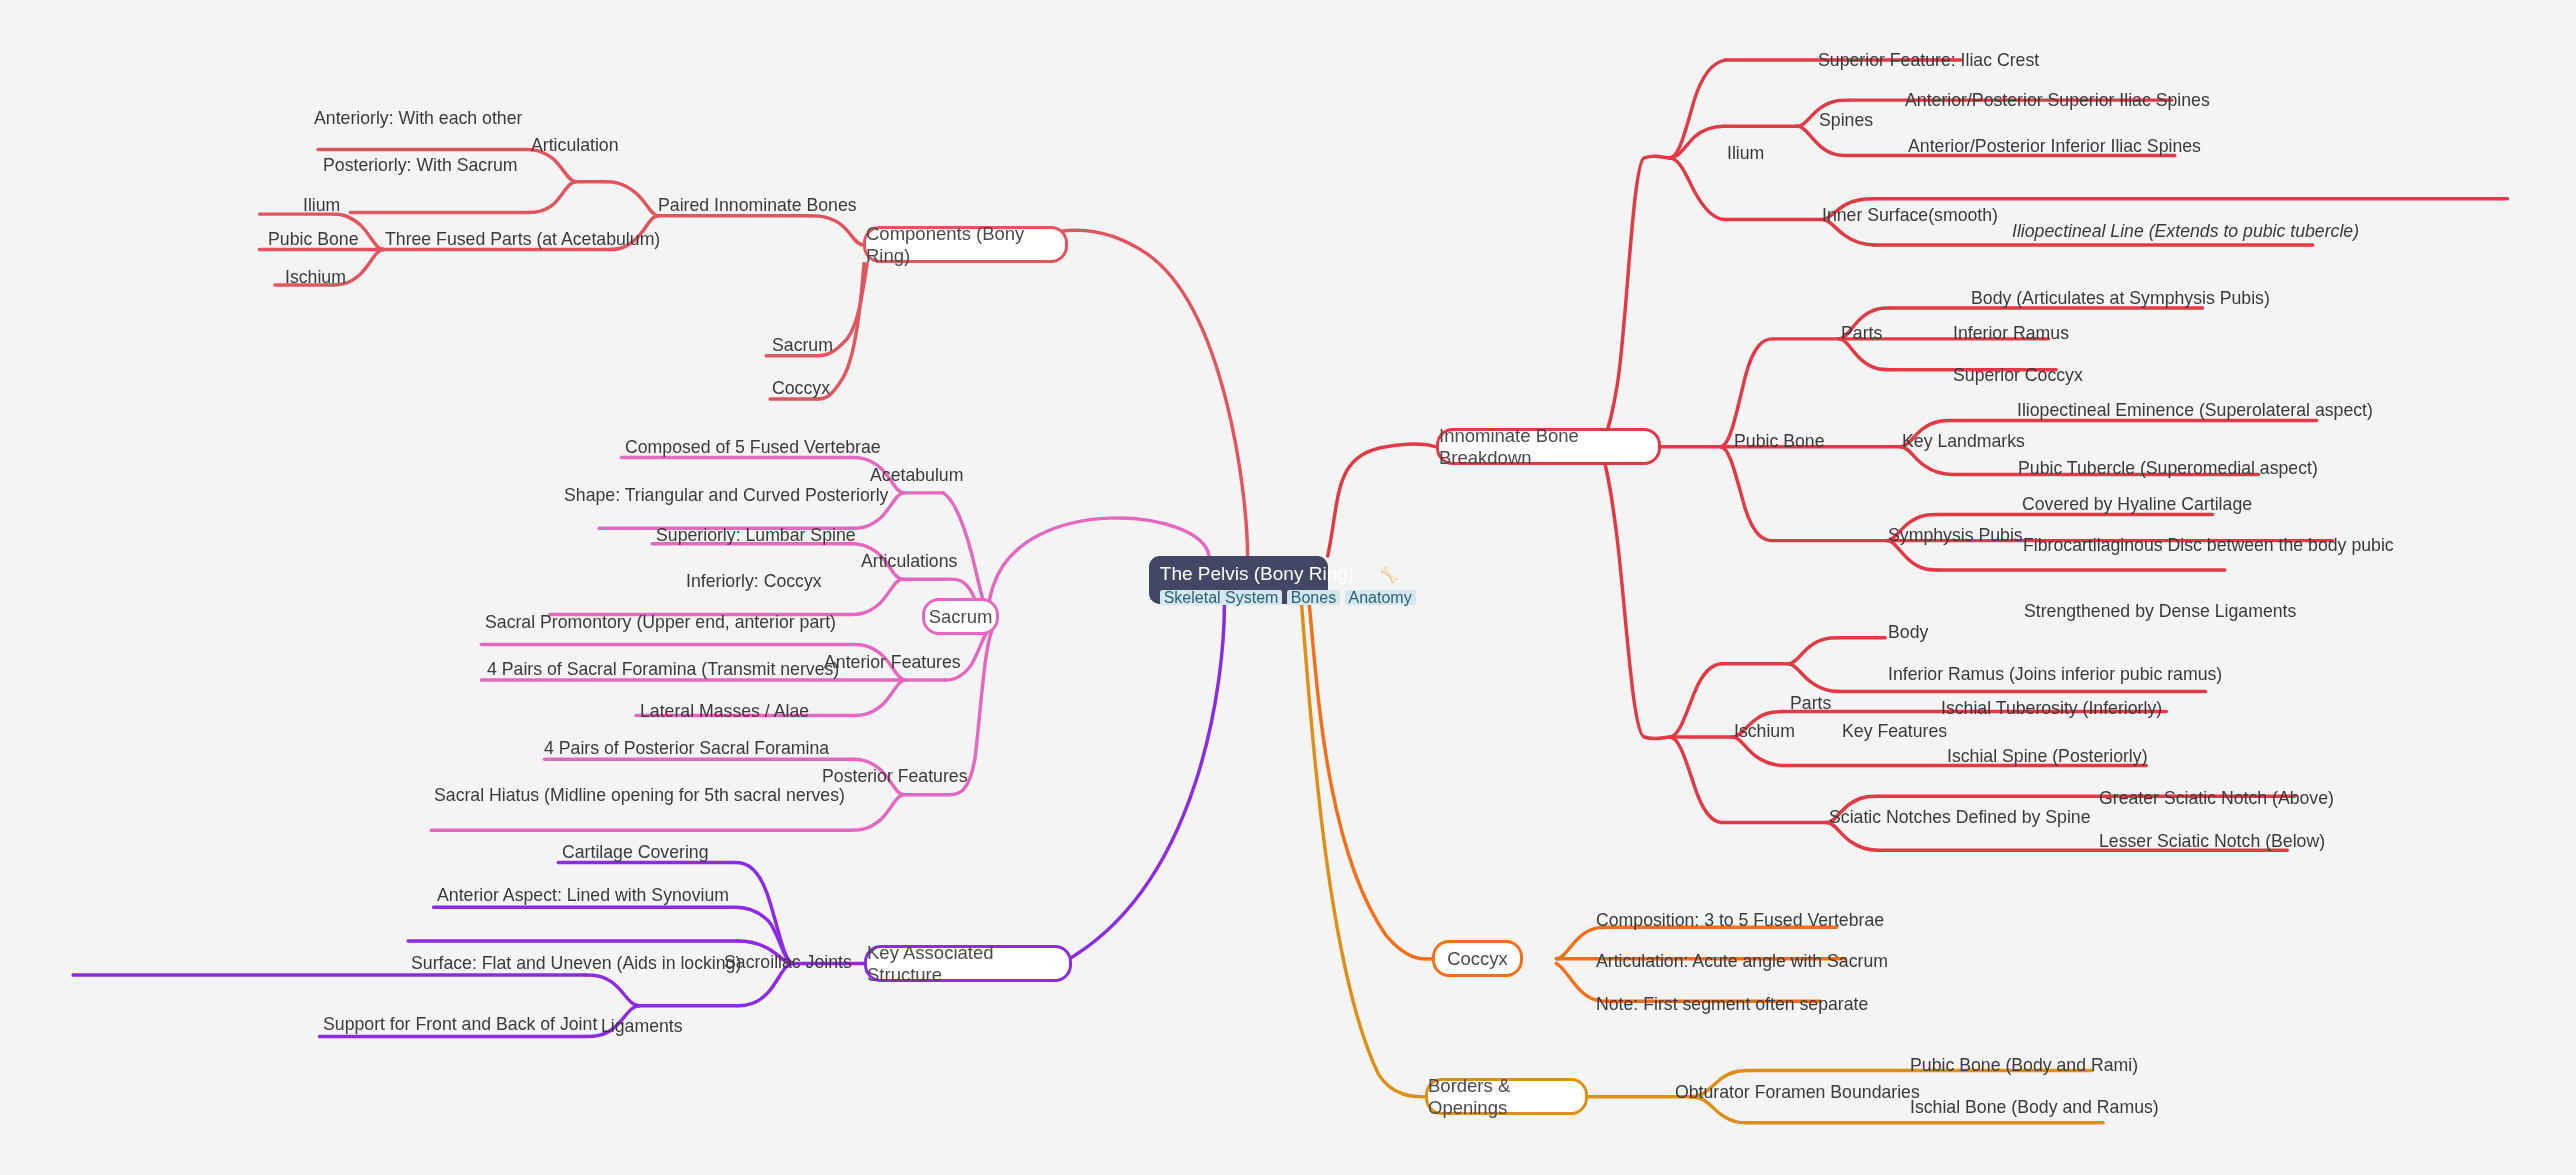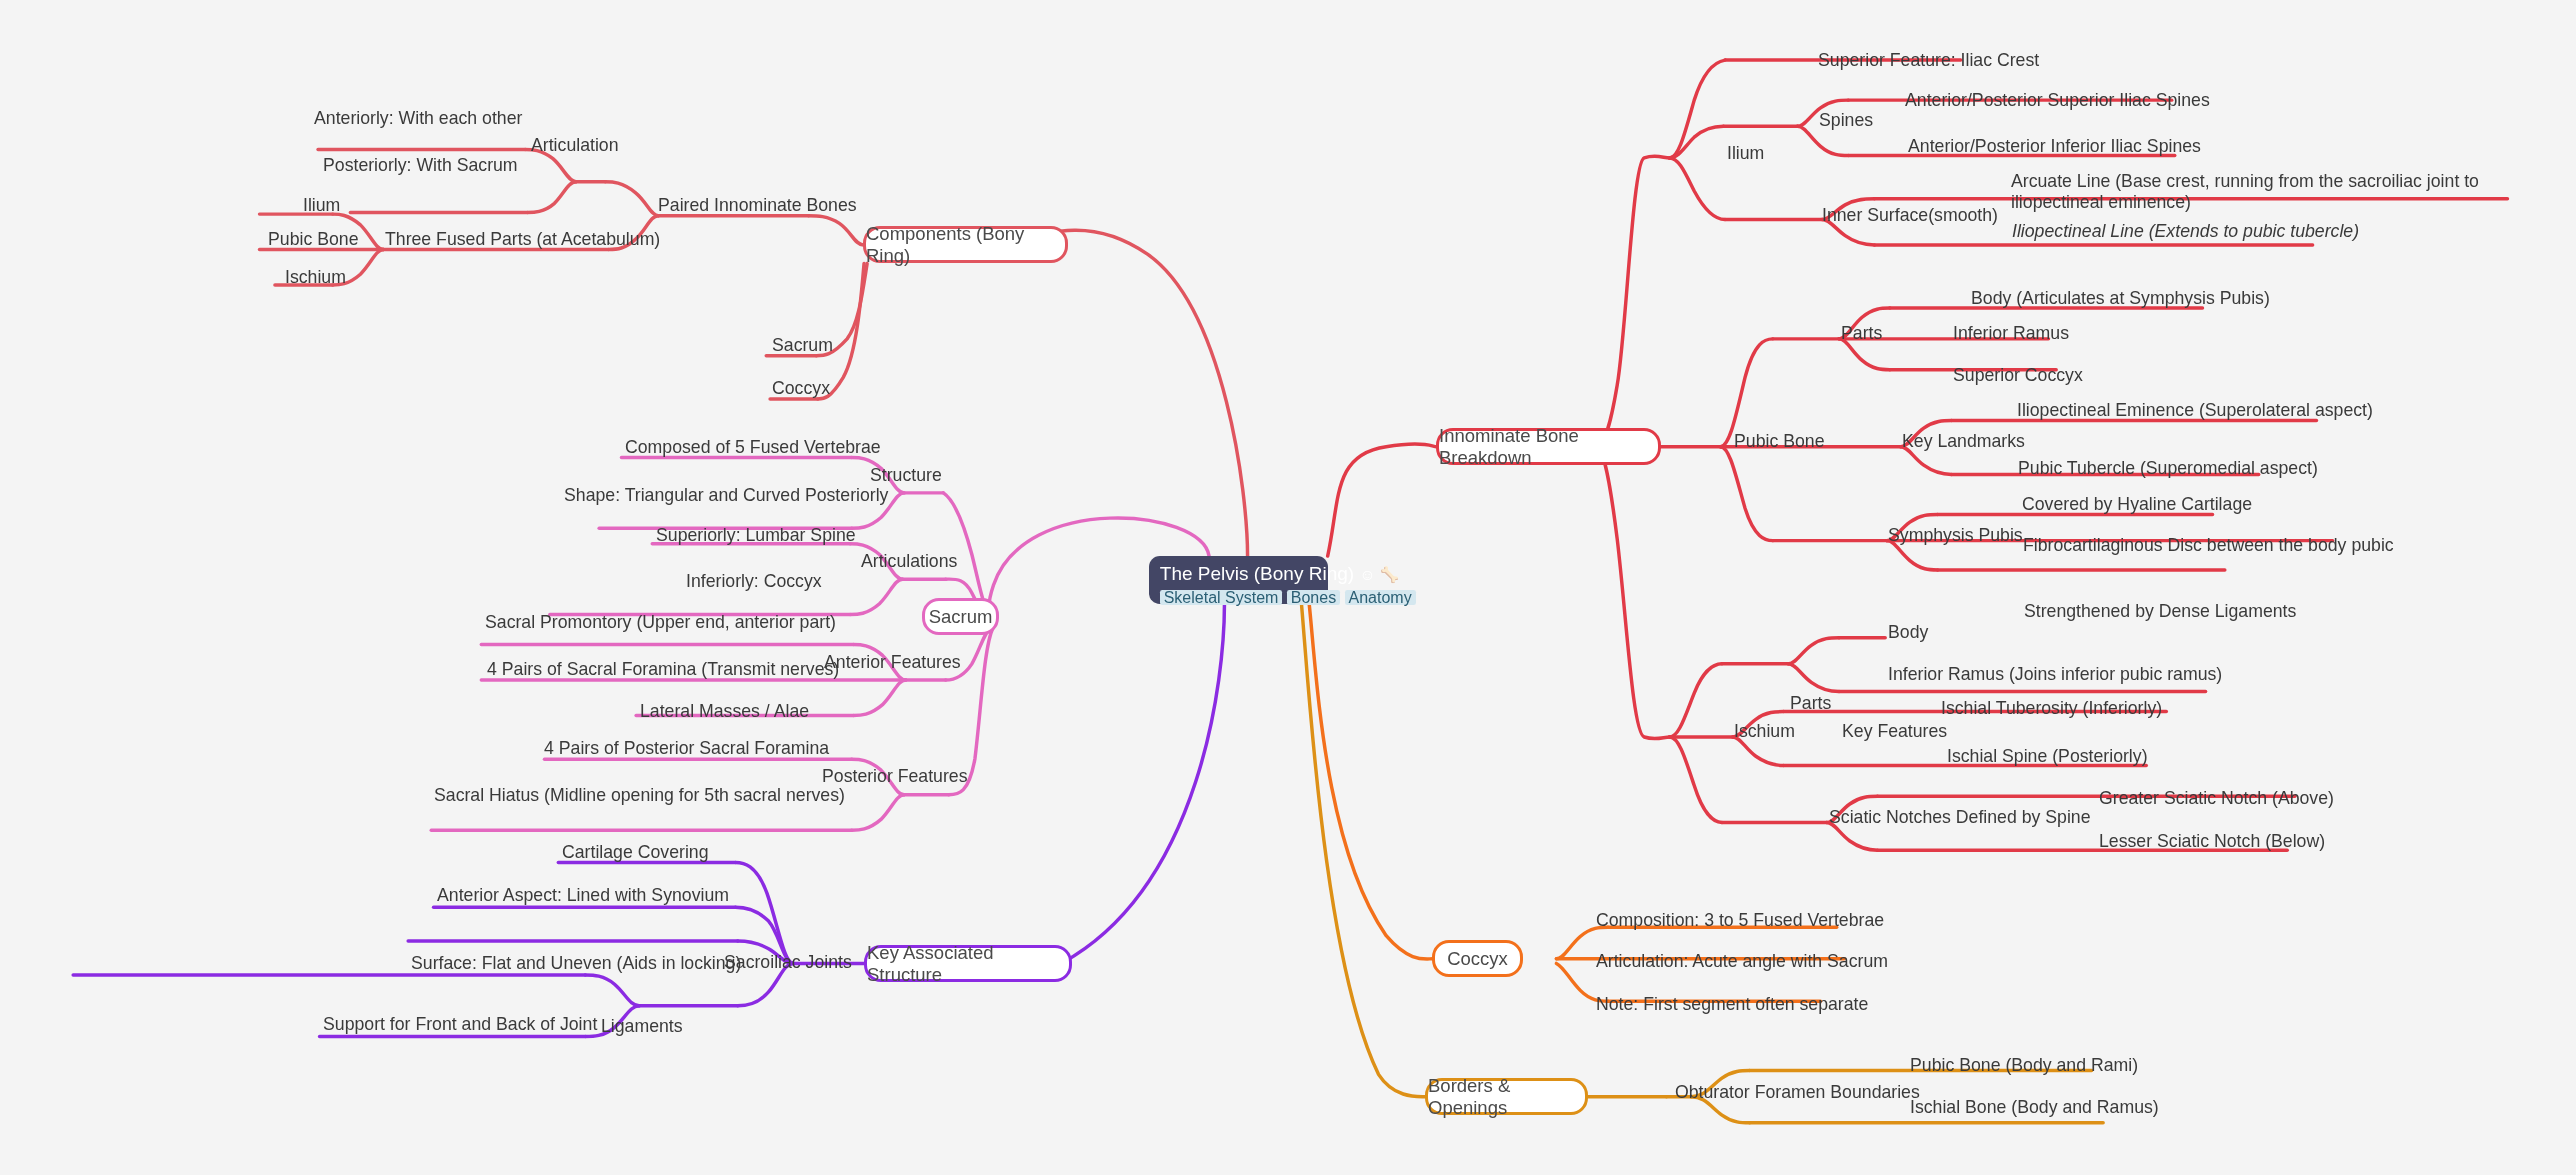--- a/index.html
+++ b/index.html
@@ -238,21 +238,21 @@
 <div class="lbl" style="left:531px;top:134px;">Articulation</div>
 <div class="lbl" style="left:385px;top:228px;">Three Fused Parts (at Acetabulum)</div>
 
 <div class="lbl" style="left:314px;top:107px;">Anteriorly: With each other</div>
 <div class="lbl" style="left:323px;top:154px;">Posteriorly: With Sacrum</div>
 
 <div class="lbl" style="left:303px;top:194px;">Ilium</div>
 <div class="lbl" style="left:268px;top:228px;">Pubic Bone</div>
 <div class="lbl" style="left:285px;top:266px;">Ischium</div>
 
-<div class="lbl" style="left:870px;top:464px;">Structure</div>
+<div class="lbl" style="left:870px;top:464px;">Acetabulum</div>
 <div class="lbl" style="left:861px;top:550px;">Articulations</div>
 <div class="lbl" style="left:824px;top:651px;">Anterior Features</div>
 <div class="lbl" style="left:822px;top:765px;">Posterior Features</div>
 
 <div class="lbl" style="left:625px;top:436px;">Composed of 5 Fused Vertebrae</div>
 <div class="lbl" style="left:564px;top:484px;">Shape: Triangular and Curved Posteriorly</div>
 <div class="lbl" style="left:656px;top:524px;">Superiorly: Lumbar Spine</div>
 <div class="lbl" style="left:686px;top:570px;">Inferiorly: Coccyx</div>
 <div class="lbl" style="left:485px;top:611px;">Sacral Promontory (Upper end, anterior part)</div>
 <div class="lbl" style="left:487px;top:658px;">4 Pairs of Sacral Foramina (Transmit nerves)</div>
@@ -270,21 +270,20 @@
 <div class="lbl" style="left:1727px;top:142px;">Ilium</div>
 <div class="lbl" style="left:1734px;top:430px;">Pubic Bone</div>
 <div class="lbl" style="left:1734px;top:720px;">Ischium</div>
 
 <div class="lbl" style="left:1818px;top:49px;">Superior Feature: Iliac Crest</div>
 <div class="lbl" style="left:1819px;top:109px;">Spines</div>
 <div class="lbl" style="left:1822px;top:204px;">Inner Surface(smooth)</div>
 
 <div class="lbl" style="left:1905px;top:89px;">Anterior/Posterior Superior Iliac Spines</div>
 <div class="lbl" style="left:1908px;top:135px;">Anterior/Posterior Inferior Iliac Spines</div>
-<div class="lbl wrap" style="left:2011px;top:171px;width:502px;line-height:21px;">Arcuate Line (Base crest, running from the sacroiliac joint to iliopectineal eminence)</div>
 <div class="lbl" style="left:2012px;top:220px;font-style:italic;">Iliopectineal Line (Extends to pubic tubercle)</div>
 
 <div class="lbl" style="left:1841px;top:322px;">Parts</div>
 <div class="lbl" style="left:1902px;top:430px;">Key Landmarks</div>
 <div class="lbl" style="left:1888px;top:524px;">Symphysis Pubis</div>
 
 <div class="lbl" style="left:1971px;top:287px;">Body (Articulates at Symphysis Pubis)</div>
 <div class="lbl" style="left:1953px;top:322px;">Inferior Ramus</div>
 <div class="lbl" style="left:1953px;top:364px;">Superior Coccyx</div>
 <div class="lbl" style="left:2017px;top:399px;">Iliopectineal Eminence (Superolateral aspect)</div>

